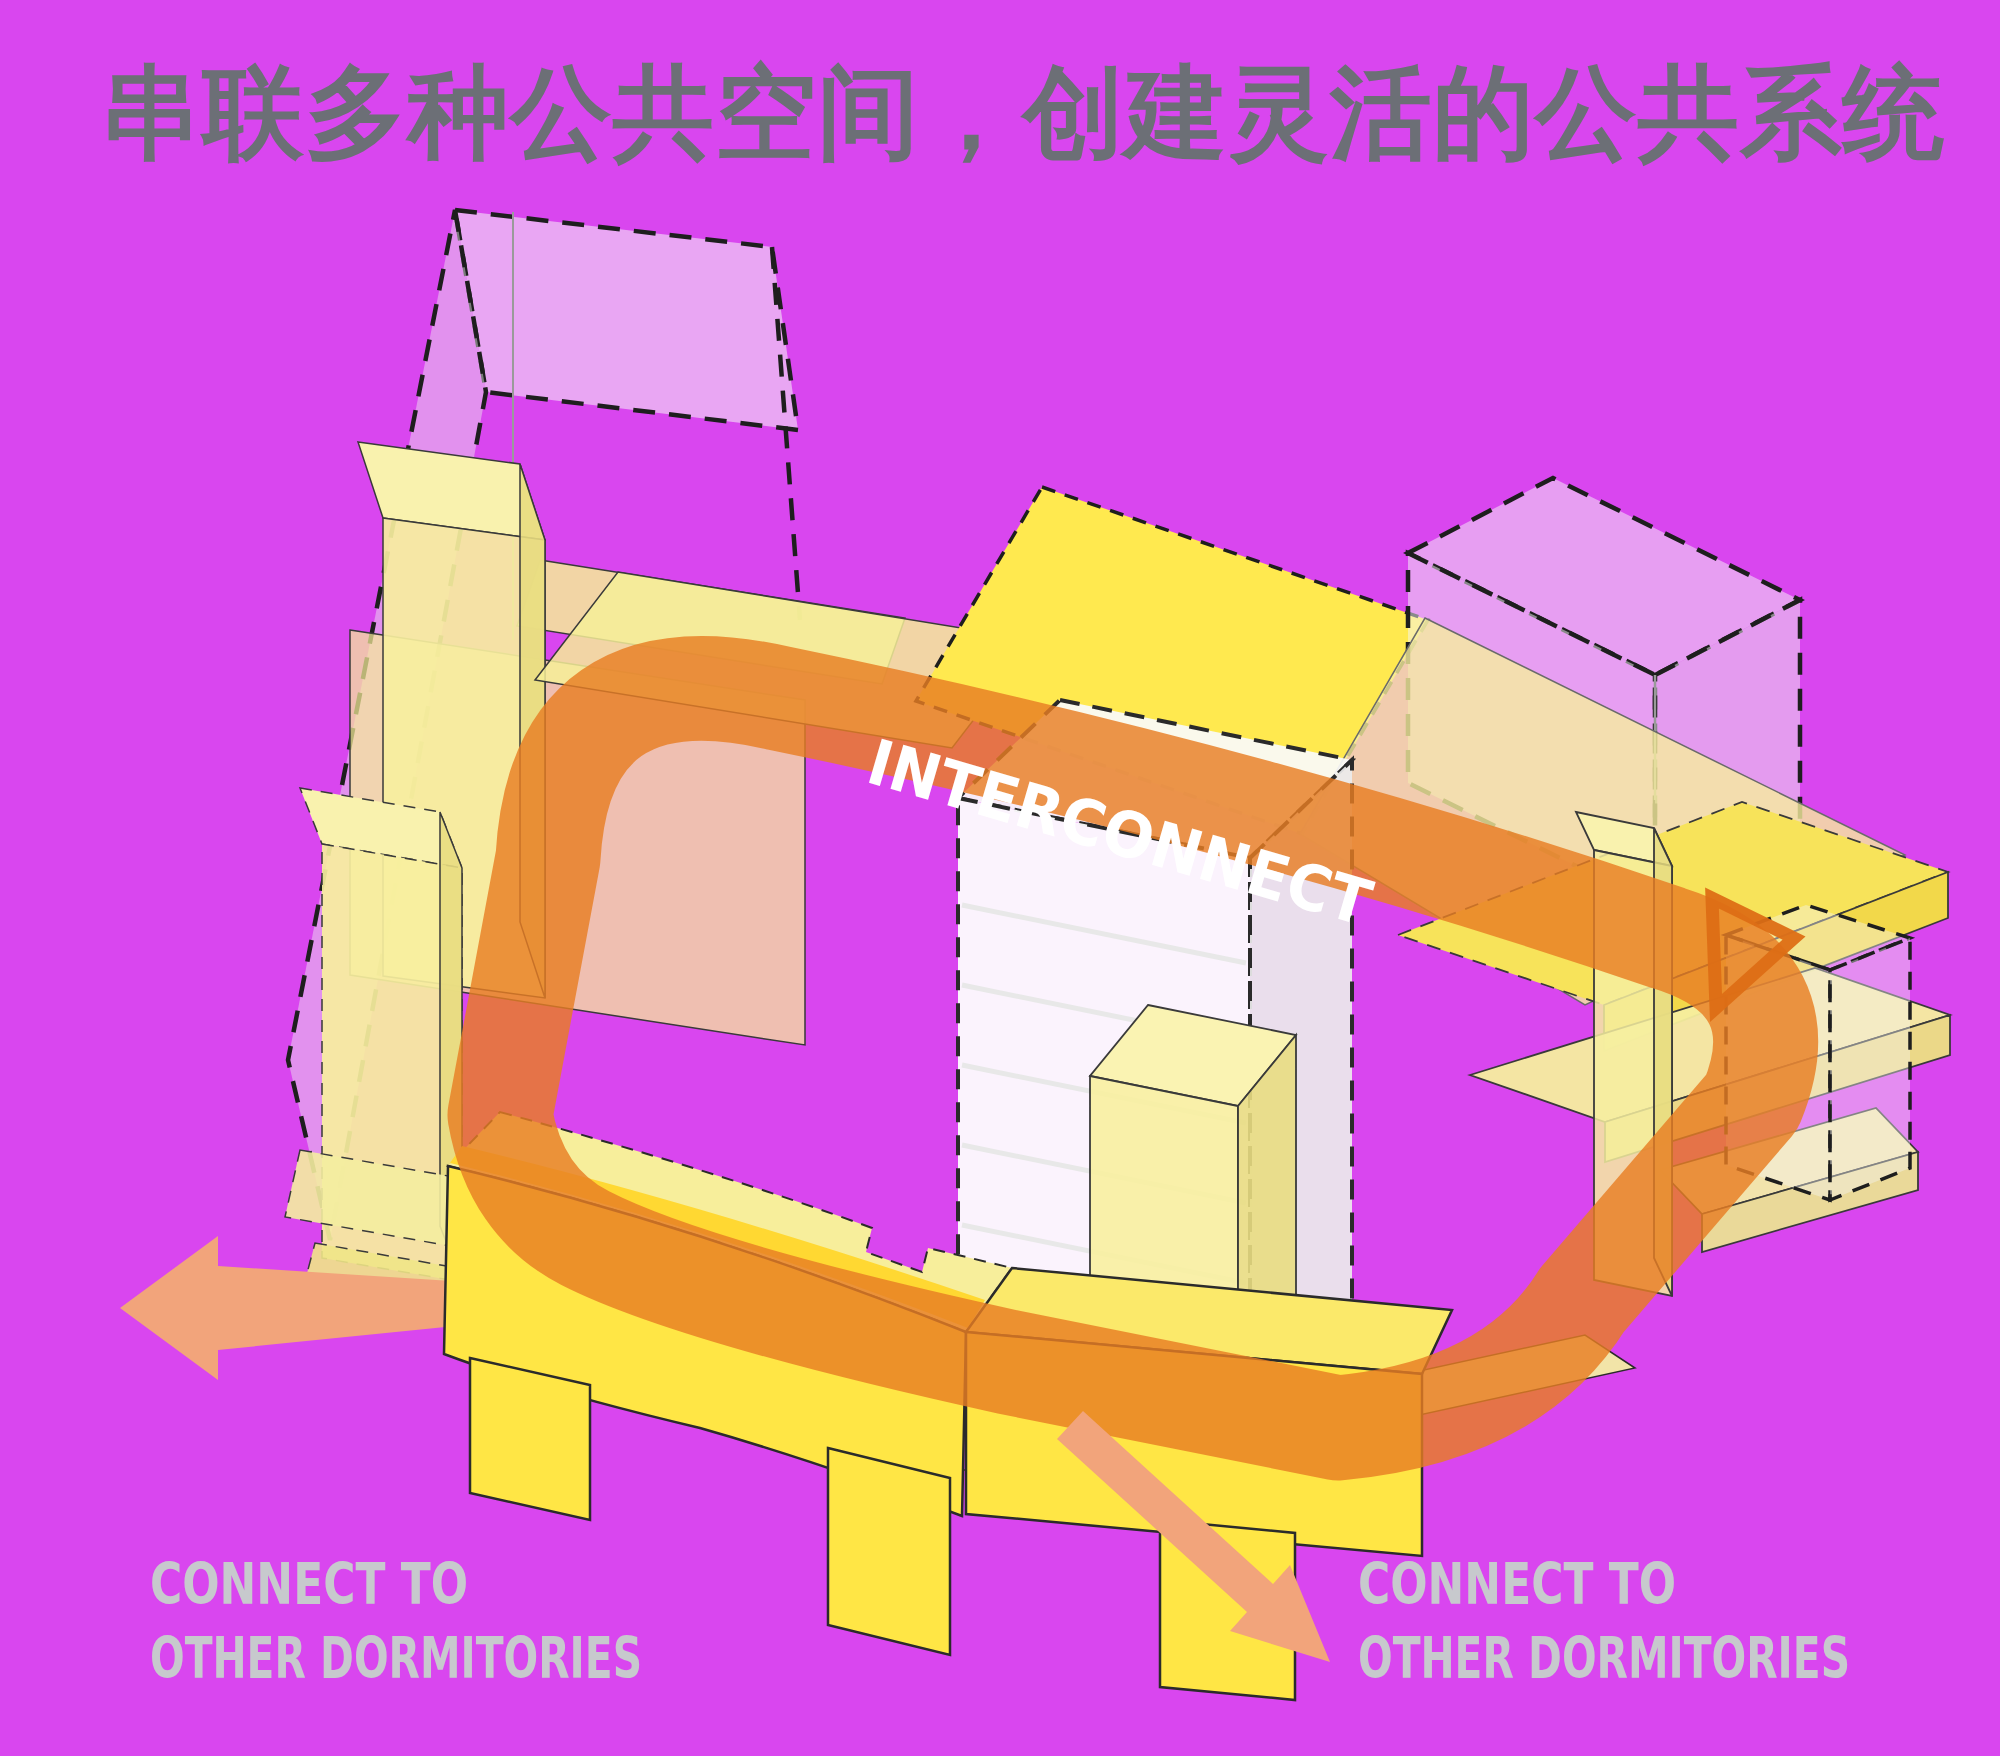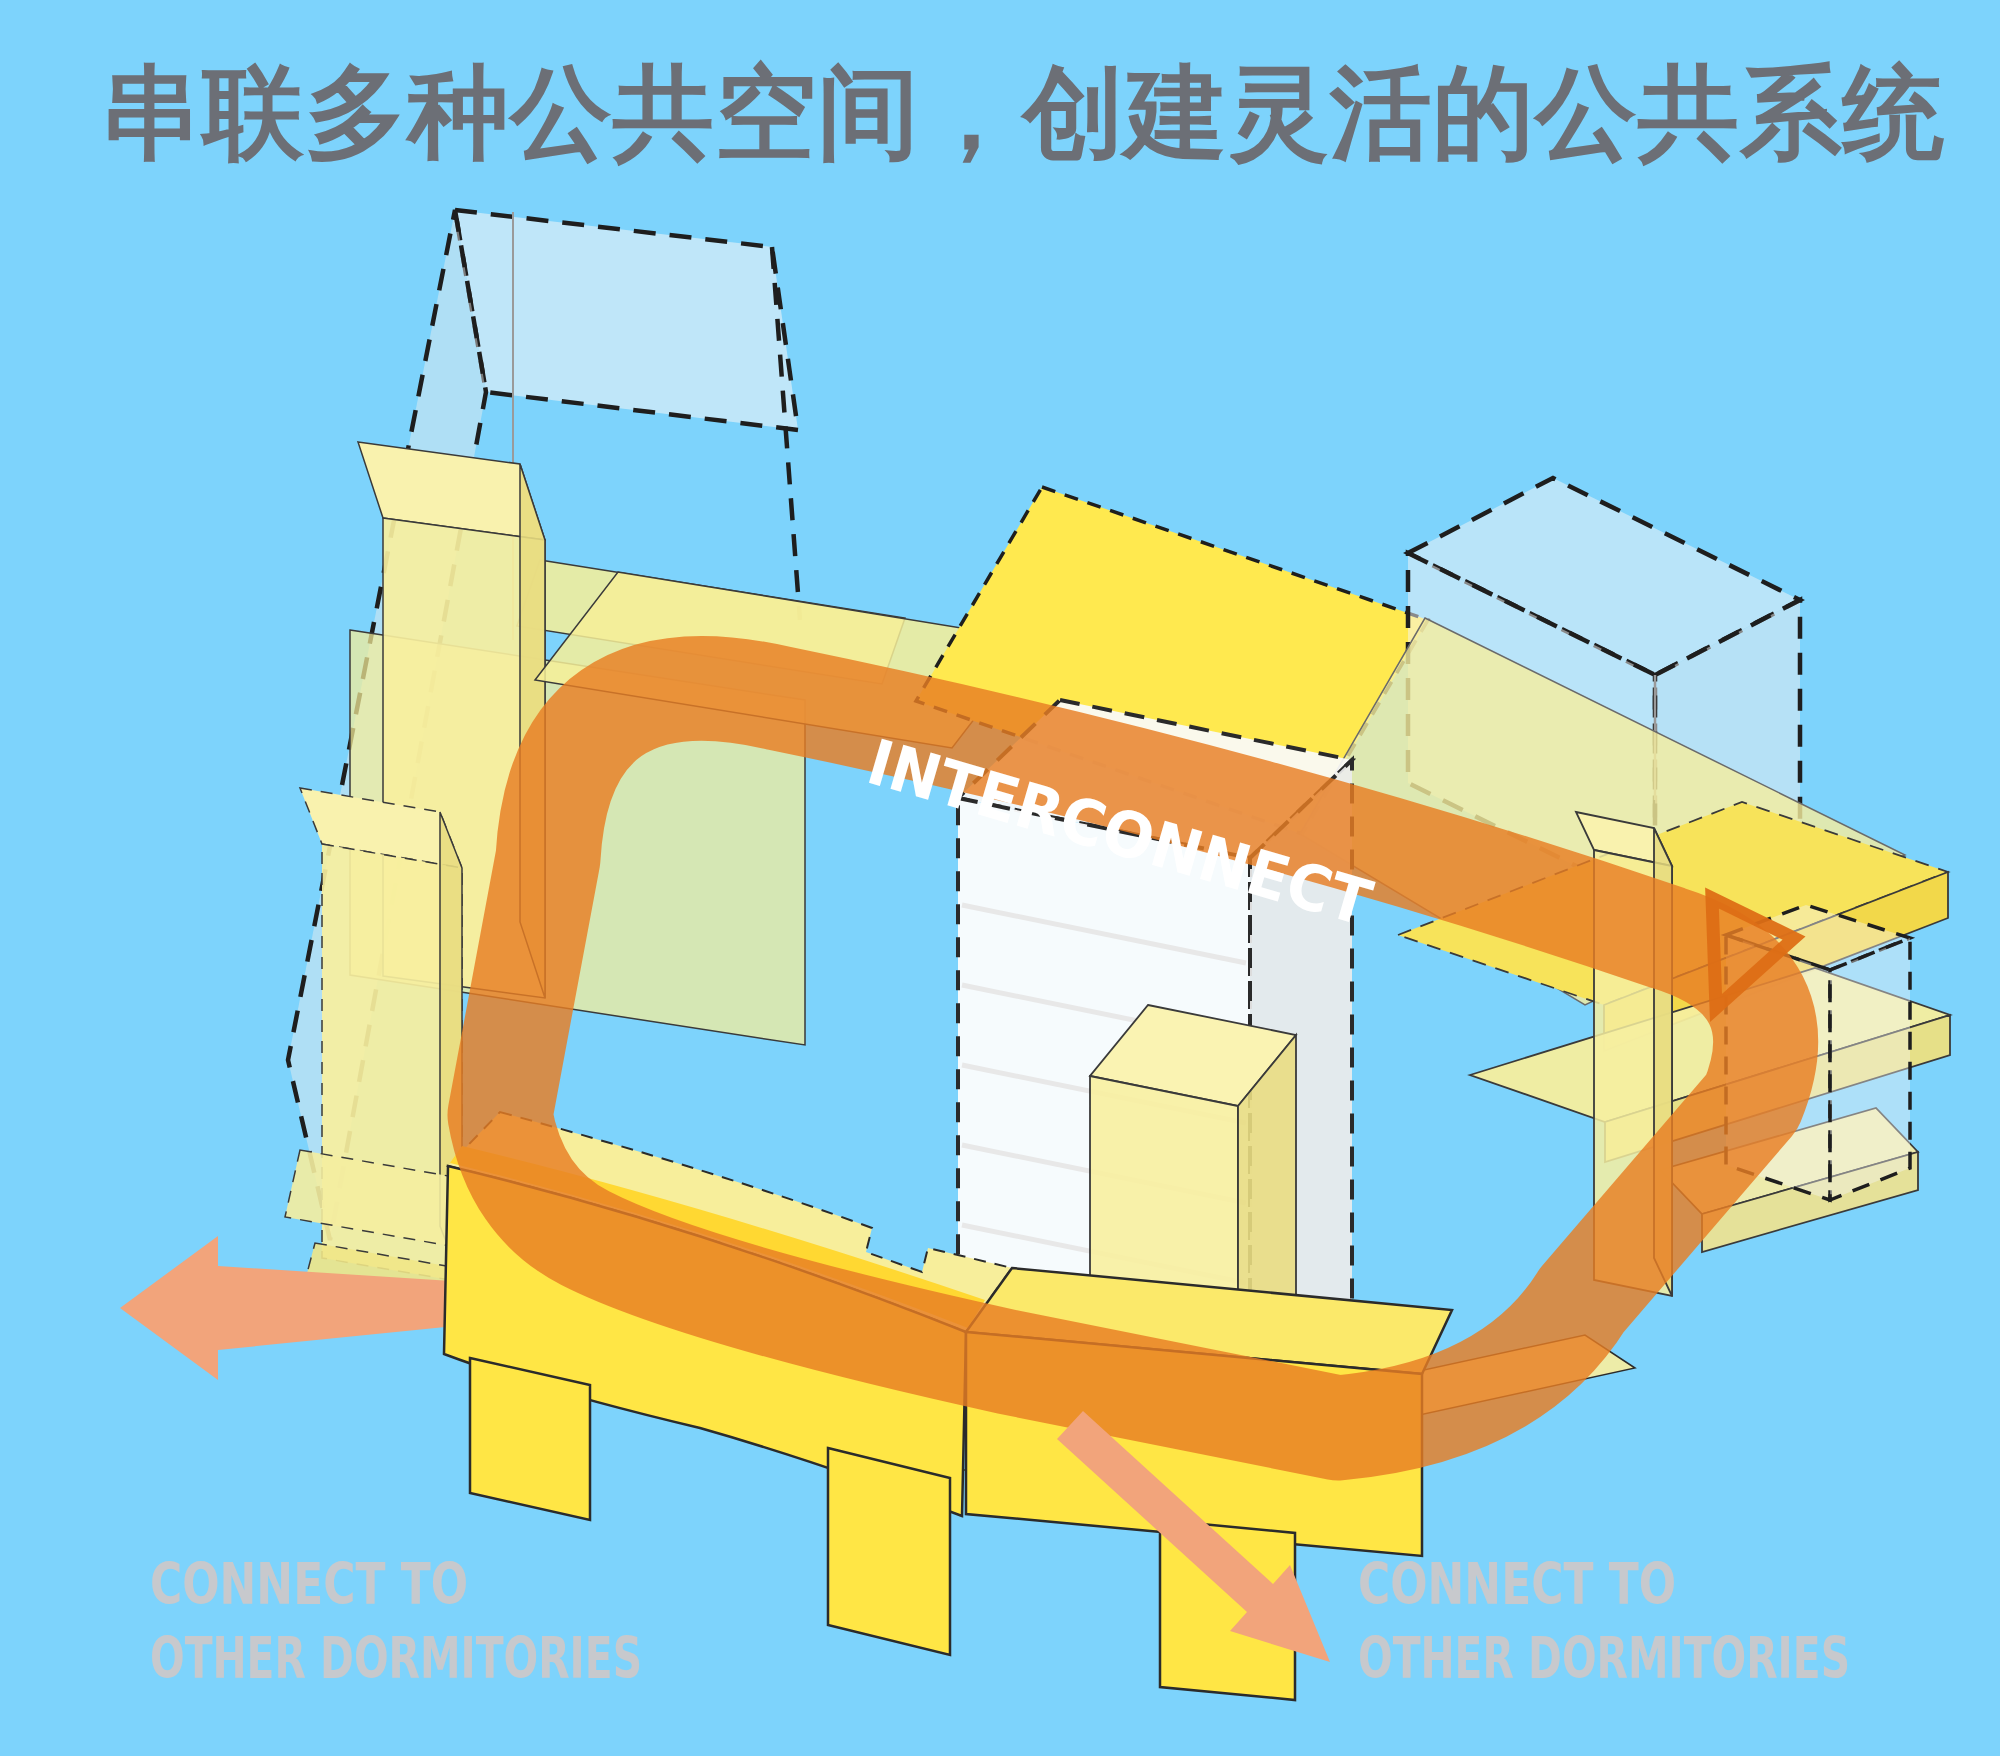--- a/index.html
+++ b/index.html
@@ -1,20 +1,20 @@
 <!DOCTYPE html>
 <html><head>
 <meta charset="utf-8">
 <style>
   html, body { margin: 0; padding: 0; background: #ffffff; }
   .stage {
     position: relative;
     width: 2000px;
     height: 1756px;
-    background: #7dd3fc;
+    background: #d946ef;
     overflow: hidden;
     font-family: "DejaVu Sans", "Liberation Sans", sans-serif;
   }
   svg { display: block; width: 100%; height: 100%; }
   text { font-family: "DejaVu Sans", "Liberation Sans", sans-serif; }
   .title-text { font-weight: bold; letter-spacing: 1px; }
   .loop-label { font-weight: bold; }
   .connect-label { font-weight: bold; }
 </style>
 </head>

